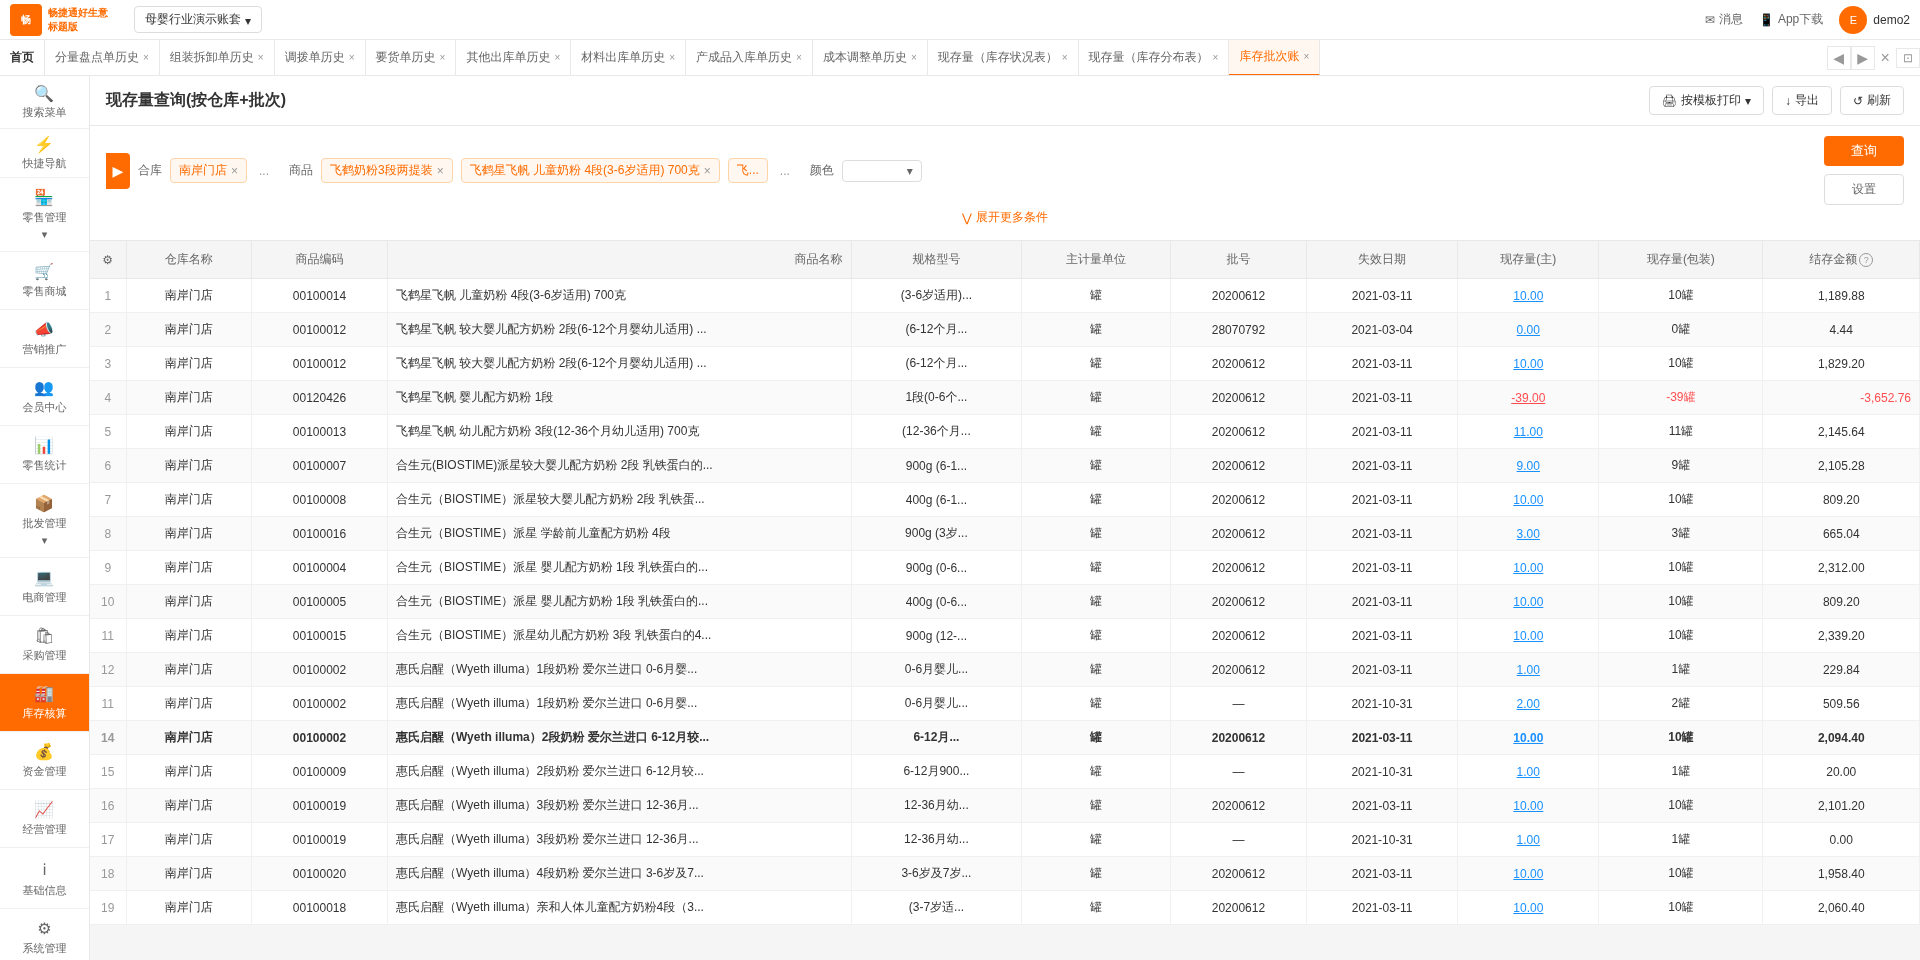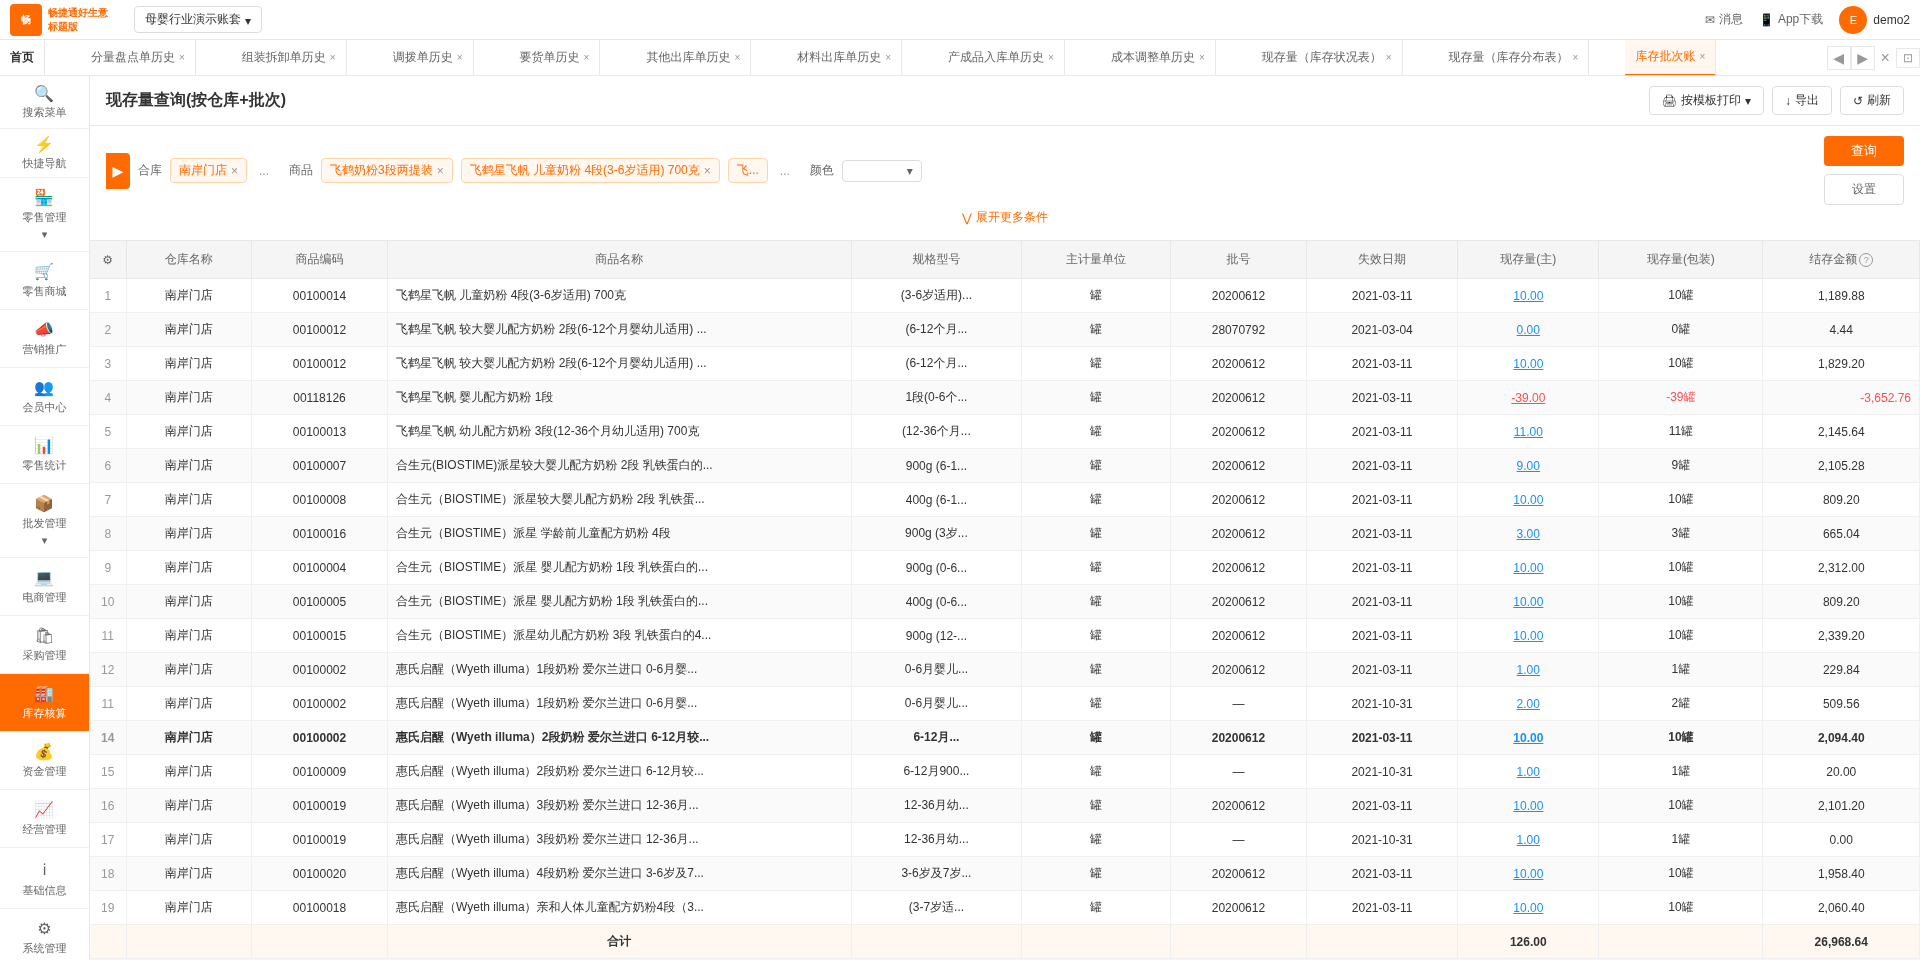--- a/index.html
+++ b/index.html
@@ -66,21 +66,21 @@
 
     
     .color-filter { display: flex; align-items: center; gap: 4px; border: 1px solid #ddd; border-radius: 4px; padding: 3px 8px; font-size: 12px; color: #666; min-width: 80px; }
     .color-arrow { margin-left: auto; cursor: pointer; }
 
     
     ::-webkit-scrollbar { width: 6px; height: 6px; }
     ::-webkit-scrollbar-track { background: #f1f1f1; }
     ::-webkit-scrollbar-thumb { background: #ccc; border-radius: 3px; }
 
-    .nav-tabs-wrapper { display: flex; align-items: flex-start; overflow: hidden; flex: 1; gap: 36px; }
+    .nav-tabs-wrapper { display: flex; align-items: flex-start; overflow: hidden; flex: 1; }
 
     .query-btn { background: #ff6b00; color: white; border: none; padding: 6px 20px; border-radius: 4px; cursor: pointer; font-size: 13px; width: 80px; }
     .settings-btn { background: #fff; color: #666; border: 1px solid #ddd; padding: 6px 16px; border-radius: 4px; cursor: pointer; font-size: 12px; width: 80px; margin-top: 4px; }
     .query-section { display: flex; flex-direction: column; gap: 4px; flex-shrink: 0; }
   </style>
 </head>
 <body>
 
 <div class="top-bar">
   <div class="logo">
@@ -310,21 +310,21 @@
       <table>
         <thead>
           <tr>
             <th style="width:36px;">⚙</th>
             <th>
               <span>仓库名称</span>
             </th>
             <th>
               <span>商品编码</span>
             </th>
-            <th style="min-width:220px;">
+            <th style="min-width:220px;text-align:right;">
               <span>商品名称</span>
             </th>
             <th>
               <span>规格型号</span>
             </th>
             <th>
               <span>主计量单位</span>
             </th>
             <th>
               <span>批号</span>
@@ -383,21 +383,21 @@
     <td>罐</td>
     <td>20200612</td>
     <td>2021-03-11</td>
     <td class="number-cell" style="color:#1890ff;">10.00</td>
     <td style="">10罐</td>
     <td style="">1,829.20</td>
   </tr>
             <tr style="background: rgb(250, 250, 250);">
     <td style="color:#999;">4</td>
     <td>南岸门店</td>
-    <td>00118126</td>
+    <td>00120426</td>
     <td class="product-name" title="飞鹤星飞帆 婴儿配方奶粉 1段">飞鹤星飞帆 婴儿配方奶粉 1段</td>
     <td>1段(0-6个...</td>
     <td>罐</td>
     <td>20200612</td>
     <td>2021-03-11</td>
     <td class="number-cell negative" style="color:#ff4d4f;">-39.00</td>
     <td style="color:#ff4d4f;">-39罐</td>
     <td style="color:#ff4d4f;text-align:right;">-3,652.76</td>
   </tr>
             <tr style="background: rgb(255, 255, 255);">
@@ -588,30 +588,17 @@
     <td>00100018</td>
     <td class="product-name" title="惠氏启醒（Wyeth illuma）亲和人体儿童配方奶粉4段（3...">惠氏启醒（Wyeth illuma）亲和人体儿童配方奶粉4段（3...</td>
     <td>(3-7岁适...</td>
     <td>罐</td>
     <td>20200612</td>
     <td>2021-03-11</td>
     <td class="number-cell" style="color:#1890ff;">10.00</td>
     <td style="">10罐</td>
     <td style="">2,060.40</td>
   </tr>
-            <tr style="background: rgb(255, 248, 240); font-weight: bold;">
-  <td></td>
-  <td></td>
-  <td></td>
-  <td>合计</td>
-  <td></td>
-  <td></td>
-  <td></td>
-  <td></td>
-  <td>126.00</td>
-  <td></td>
-  <td>26,968.64</td>
-</tr>
           </tbody>
       </table>
     </div>
   </div>
 </div>
 
 </body></html>

